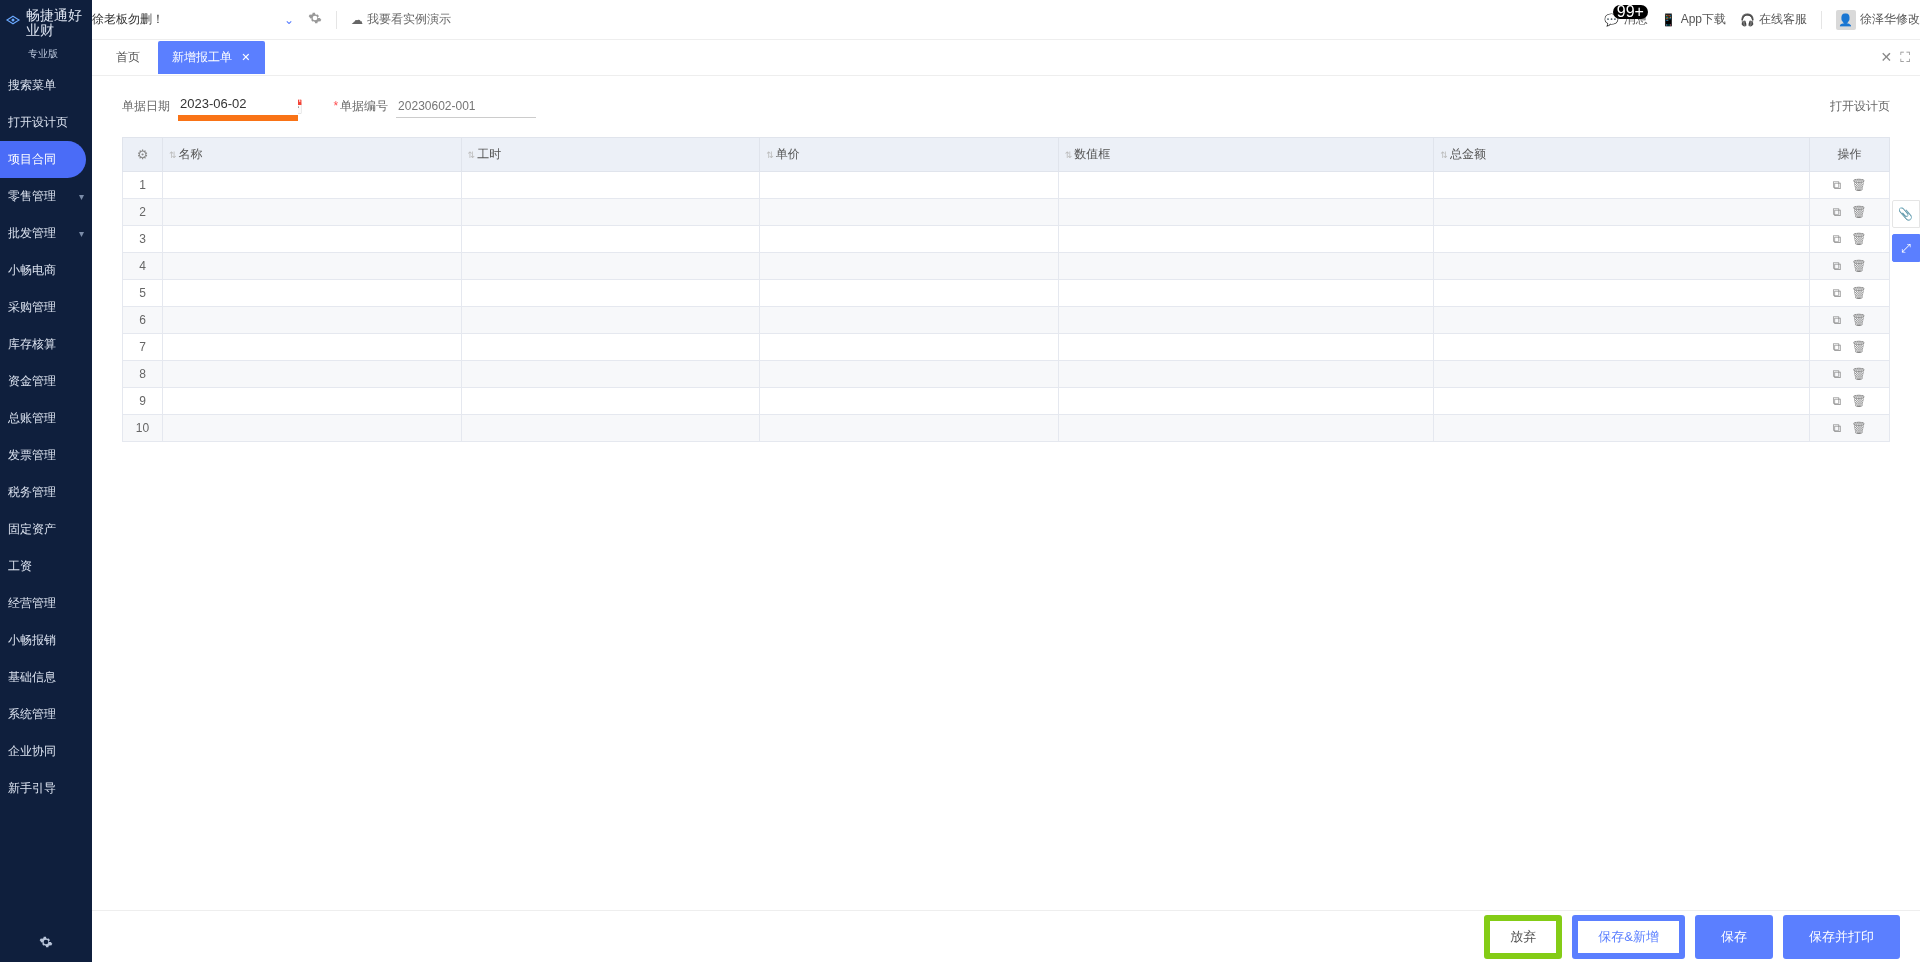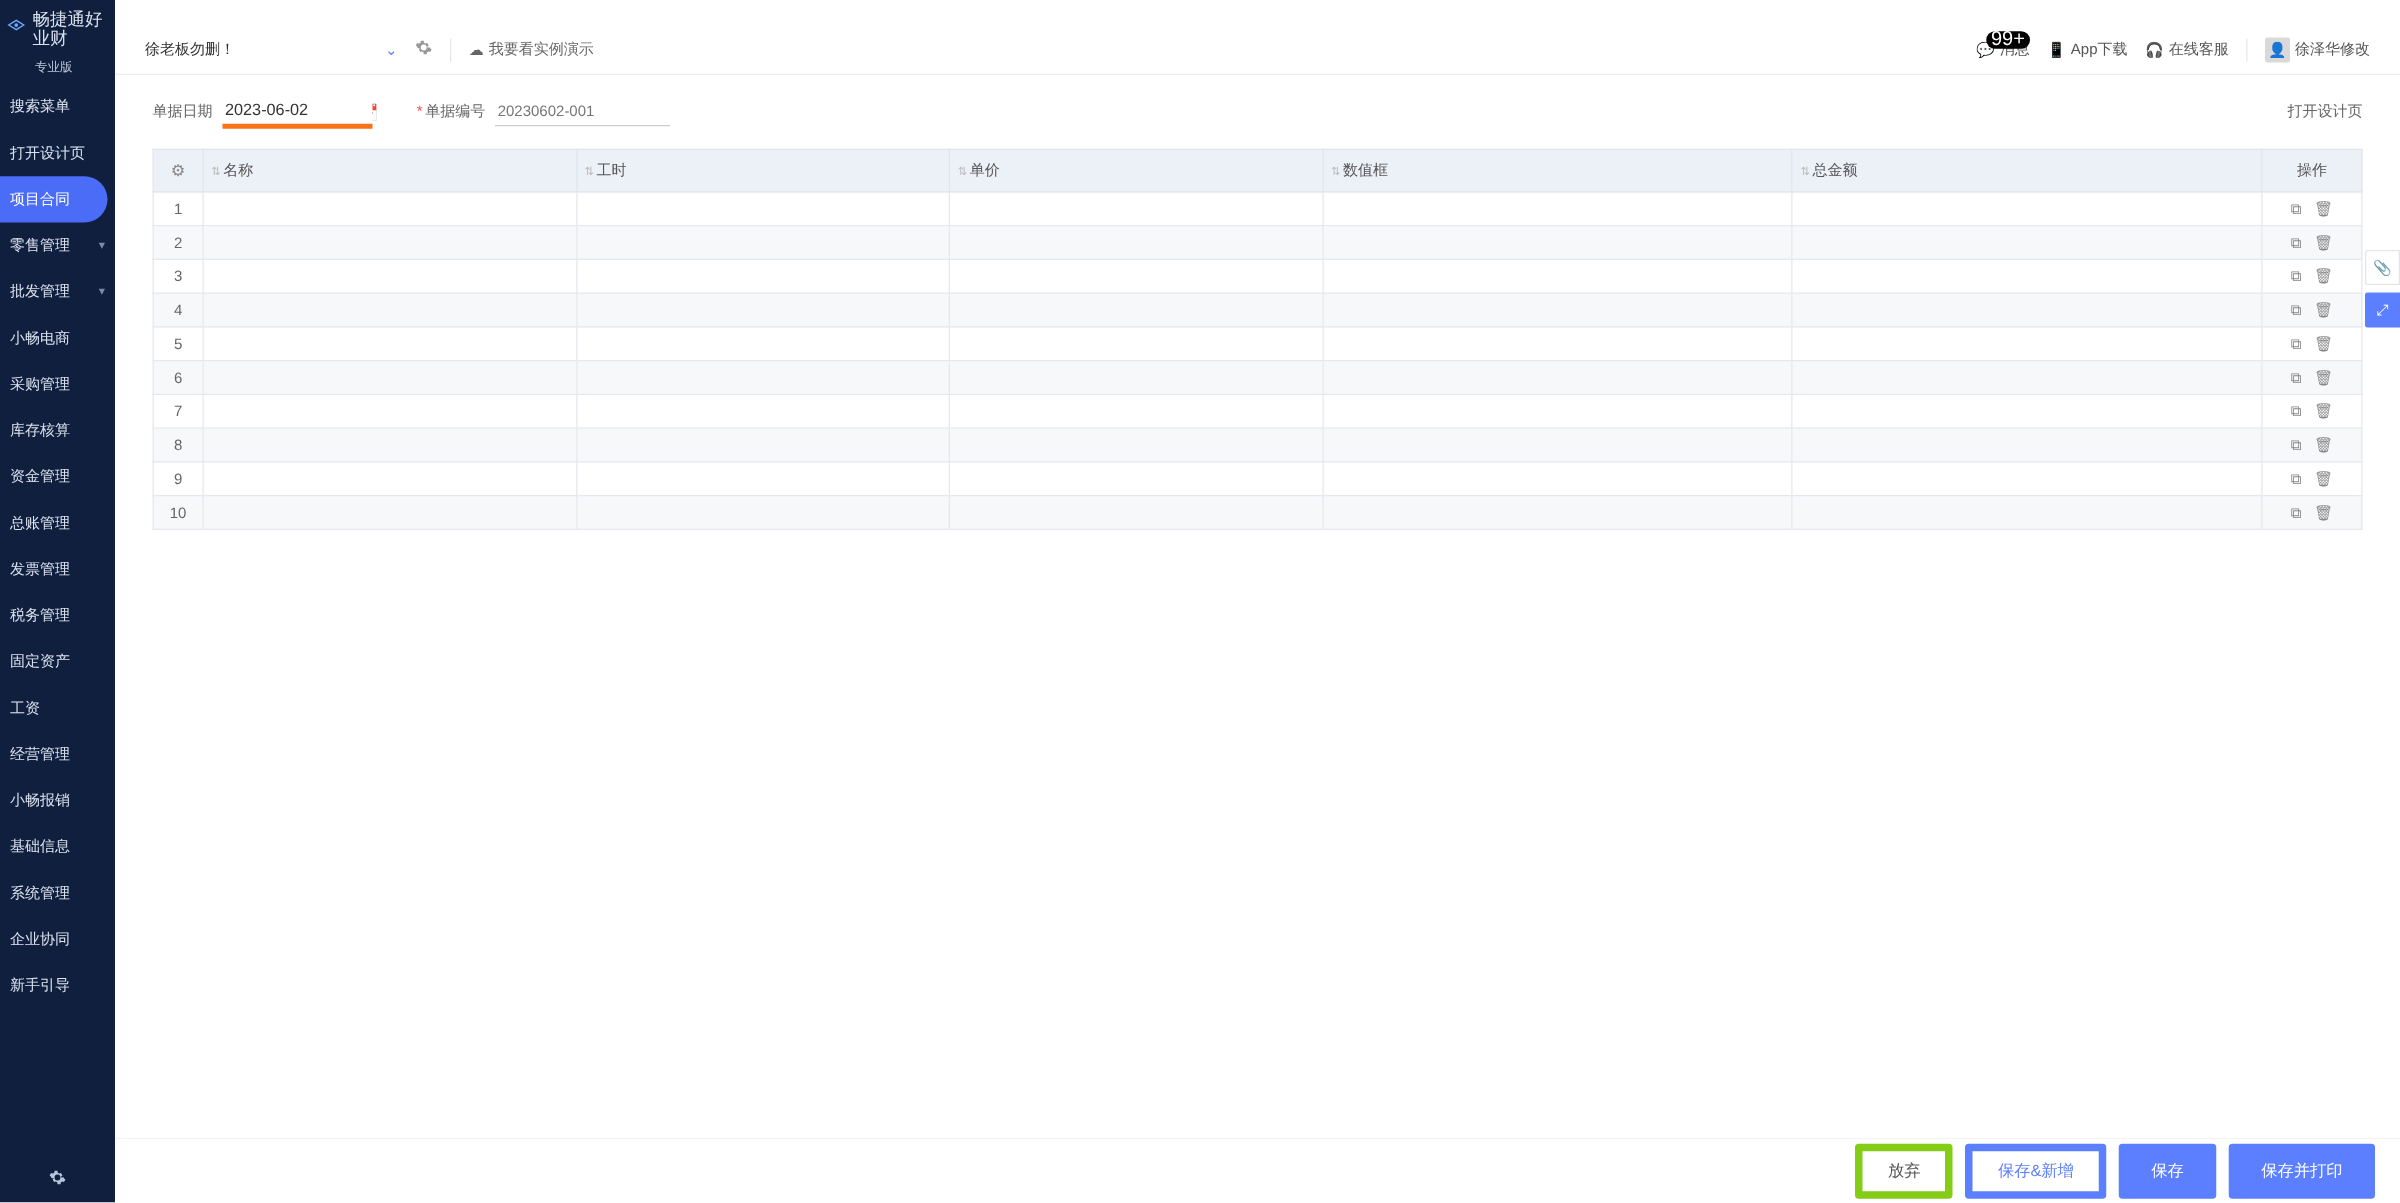--- a/index.html
+++ b/index.html
@@ -16,21 +16,21 @@
 .nav { flex: 1; overflow-y: auto; text-align: center; }
 .nav-item { padding: 10px 8px; font-size: 12px; display: flex; align-items: center; justify-content: space-between; cursor: pointer; }
 .nav-item.active { background: #4a6cf7; color: #fff; border-radius: 0 20px 20px 0; margin-right: 6px; }
 .nav-item .chev { font-size: 10px; color: #7a8ba8; }
 .sidebar-footer { padding: 10px; text-align: center; font-size: 14px; }
 
 
 .main { flex: 1; display: flex; flex-direction: column; min-width: 0; }
 
 
-.top-header { height: 40px; border-bottom: 1px solid #eee; display: flex; align-items: center; padding: 0 24px; gap: 14px; margin-top: 20px; }
+.top-header { height: 40px; border-bottom: 1px solid #eee; display: flex; align-items: center; padding: 0 0; gap: 14px; }
 .company-sel { display: flex; align-items: center; flex:0 0 auto; min-width:200px; }
 .company-name { color: #333; }
 .company-chev { color: #5b7fff; margin-left: 120px; font-size:12px; }
 .header-gear { color: #999; font-size: 14px; cursor:pointer; }
 .header-sep { width:1px; height:18px; background:#e5e5e5; }
 .demo-link { color:#666; display:flex; align-items:center; gap:4px; cursor:pointer; }
 .spacer { flex:1; }
 .hdr-item { display:flex; align-items:center; gap:4px; color:#555; cursor:pointer; position:relative; }
 .badge { position:absolute; top:-6px; left:8px; background:#000000; color:#fff; border-radius:8px; font-size:16px; padding:0 4px; line-height:14px; }
 .avatar { width:20px; height:20px; background:#d9d9d9; border-radius:2px; display:flex; align-items:center; justify-content:center; color:#fff; font-size:12px; }
@@ -41,21 +41,21 @@
 .tab.active { background:#5b7fff; color:#fff; }
 .tab-close { margin-left:6px; font-size:11px; }
 .tab-right { margin-left:auto; display:flex; gap:8px; color:#888; font-size:14px; }
 .tab-ricon { cursor:pointer; }
 
 
 .form-row { padding: 16px 30px; display:flex; align-items:center; gap: 30px; }
 .field { display:flex; align-items:center; gap:8px; }
 .field-label { color:#666; font-size:12px; }
 .req { color:#ff4d4f; margin-right:2px; }
-.date-input { border:none; border-bottom:4px solid #f97316; padding:4px 24px 4px 2px; font-size:13px; color:#333; width:120px; position:relative; }
+.date-input { border:none; border-bottom:6px solid #f97316; padding:4px 24px 4px 2px; font-size:13px; color:#333; width:120px; position:relative; }
 .cal-icon { color:#5b7fff; font-size:14px; margin-left:-20px; cursor:pointer; }
 .code-input { border:none; border-bottom:1px solid #ccc; padding:4px 2px; font-size:12px; color:#bbb; width:140px; }
 .design-link { margin-left:auto; color:#666; font-size:12px; cursor:pointer; }
 
 
 .table-wrap { padding: 0 30px; }
 table { width:100%; border-collapse: collapse; border:1px solid #e5e8ef; font-size:12px; }
 th { background:#ecf0f7; color:#555; font-weight:normal; padding:8px 6px; border:1px solid #e0e4ec; text-align:left; }
 th .sort { color:#bbb; font-size:9px; margin-right:2px; }
 th.center, td.center { text-align:center; }
@@ -195,20 +195,33 @@
         <span>🎧</span>
         <span>在线客服</span>
       </span>
       <span class="header-sep"></span>
       <span class="hdr-item">
         <span class="avatar">👤</span>
         <span>徐泽华修改</span>
       </span>
     </div>
 
+    <div class="tab-bar">
+      <div class="tab">
+        <span>首页</span>
+      </div>
+      <div class="tab active">
+        <span>新增报工单</span>
+        <span class="tab-close">✕</span>
+      </div>
+      <div class="tab-right">
+        <span class="tab-ricon">✕</span>
+        <span class="tab-ricon">⛶</span>
+      </div>
+    </div>
 
     <div class="form-row">
       <div class="field">
         <span class="field-label">单据日期</span>
         <input class="date-input" value="2023-06-02" style="">
         <span class="cal-icon">📅</span>
       </div>
       <div class="field">
         <span class="field-label"><span class="req">*</span><span>单据编号</span></span>
         <input class="code-input" placeholder="20230602-001" style="">

